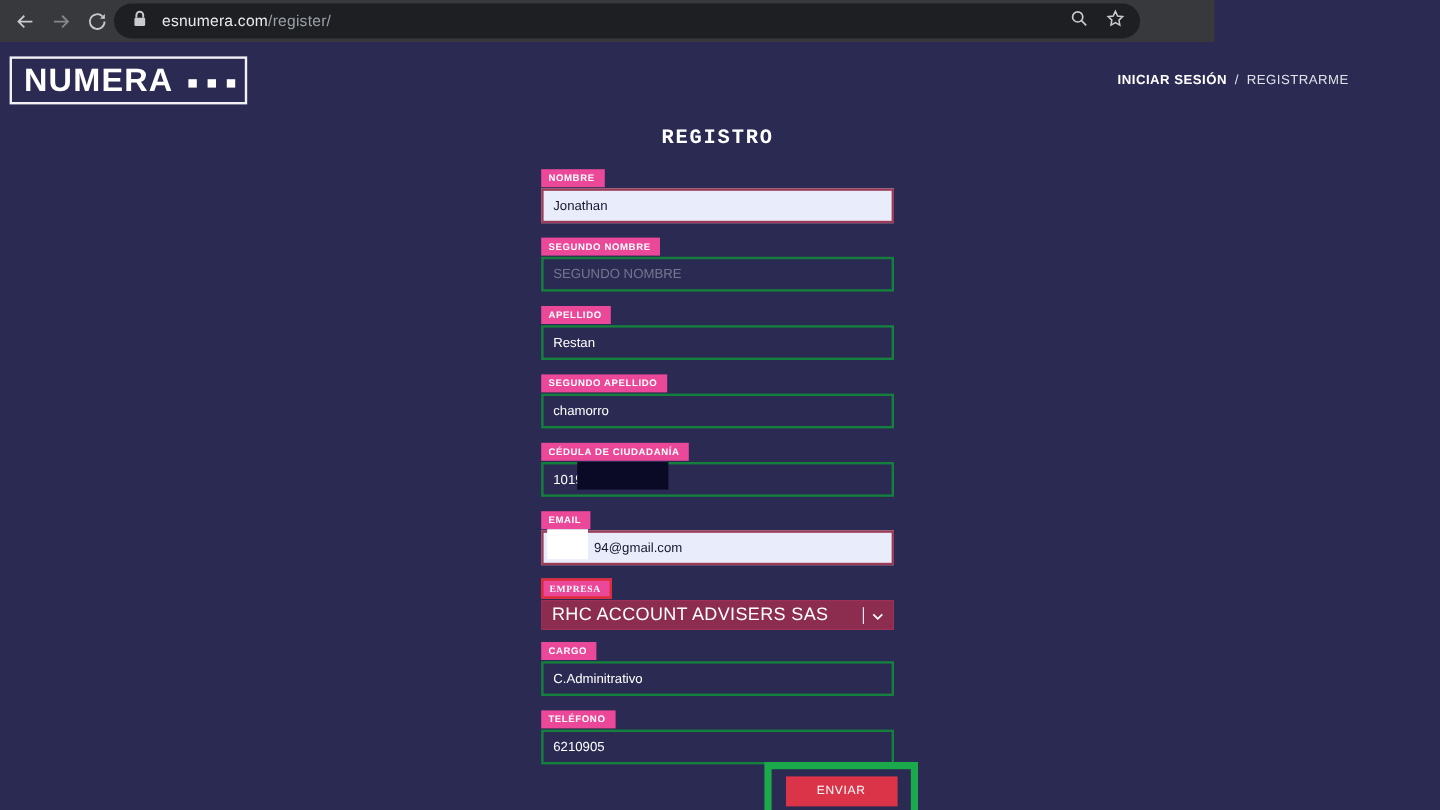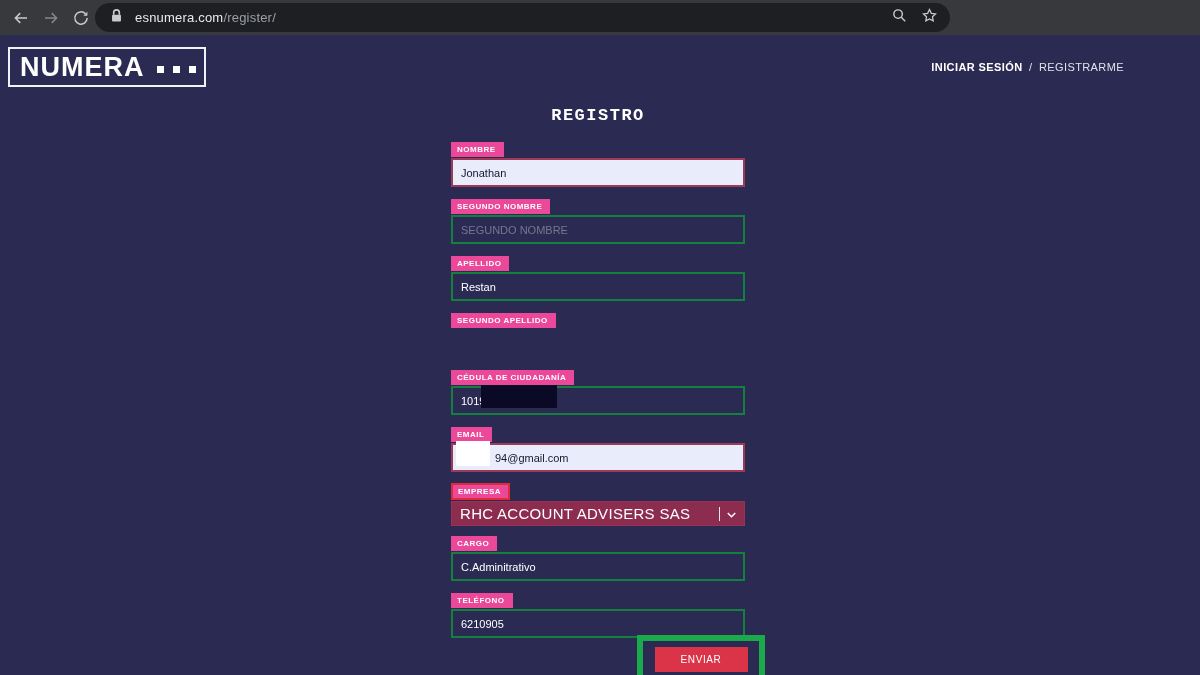--- a/index.html
+++ b/index.html
@@ -1,20 +1,20 @@
 <!DOCTYPE html>
 <html><head>
 <meta charset="utf-8">
 <style>
   * { margin:0; padding:0; box-sizing:border-box; }
   html,body { width:1200px; height:675px; overflow:hidden; background:#2b2a52;
               font-family:"Liberation Sans", sans-serif; }
 
   
-  .toolbar { position:absolute; top:0; left:0; width:1200px; height:35px;
+  .toolbar { position:absolute; top:0; left:0; width:1012px; height:35px;
              background:#38393d; display:flex; align-items:center; }
   .nav-icons { display:flex; align-items:center; gap:12px; padding-left:12px; }
   .nav-ic { width:18px; height:18px; display:flex; align-items:center; justify-content:center; cursor:pointer; }
   .url-pill { position:absolute; left:95px; top:3px; width:855px; height:29px;
               background:#1e1f23; border-radius:15px; display:flex; align-items:center; }
   .lock { margin-left:15px; }
   .url-text { margin-left:12px; font-size:13px; color:#e8eaed; letter-spacing:.2px; }
   .url-path { color:#9aa0a6; }
   .pill-right { position:absolute; right:12px; display:flex; align-items:center; gap:13px; }
 
@@ -37,21 +37,21 @@
   .form-title { position:absolute; top:71px; width:100%; text-align:center;
                 color:#ffffff; font-size:17px; font-weight:bold; letter-spacing:1.5px;font-family:Liberation Mono, monospace; }
 
   .field { position:absolute; left:0; width:294px; }
   .f0 { top:103px; } .f1 { top:160px; } .f2 { top:217px; } .f3 { top:274px; }
   .f4 { top:331px; } .f5 { top:388px; } .f6 { top:445px; } .f7 { top:497px; }
   .f8 { top:554px; }
 
   .tag { display:inline-block; background:#ec4899; color:#ffffff; font-size:8px;
          font-weight:bold; letter-spacing:.5px; padding:3px 8px 3px 6px; }
-  .tag-focus { border:2px solid #de2b36; padding:2px 7px 2px 5px; }
+  .tag-focus { border:2px solid #de2b36; padding:2px 7px 2px 5px;font-family:Liberation Serif, serif; }
 
   .tin { display:block; width:294px; height:29px; margin-top:1px; background:transparent;
          border:2px solid #15803d; color:#ffffff; font-size:11px; padding:0 8px;
          font-family:"Liberation Sans", sans-serif; outline:none; }
   .tin::placeholder { color:#767691; }
   .tin.filled { background:#e9edfb; color:#16162e; border-color:#9b3b57; }
   .tin.email-pad { padding-left:42px; }
 
   .redact-dark { position:absolute; left:30px; top:19px; width:76px; height:23px;
                  background:#0a0a26; }
@@ -147,20 +147,21 @@
       <input class="tin" placeholder="SEGUNDO NOMBRE" style="">
     </div>
 
     <div class="field f2">
       <span class="tag">APELLIDO</span>
       <input class="tin" value="Restan" style="">
     </div>
 
     <div class="field f3">
       <span class="tag">SEGUNDO APELLIDO</span>
+      <input class="tin" value="chamorro" style="">
     </div>
 
     <div class="field f4">
       <span class="tag">CÉDULA DE CIUDADANÍA</span>
       <input class="tin" value="1019" style="">
       <div class="redact-dark"></div>
     </div>
 
     <div class="field f5">
       <span class="tag">EMAIL</span>

